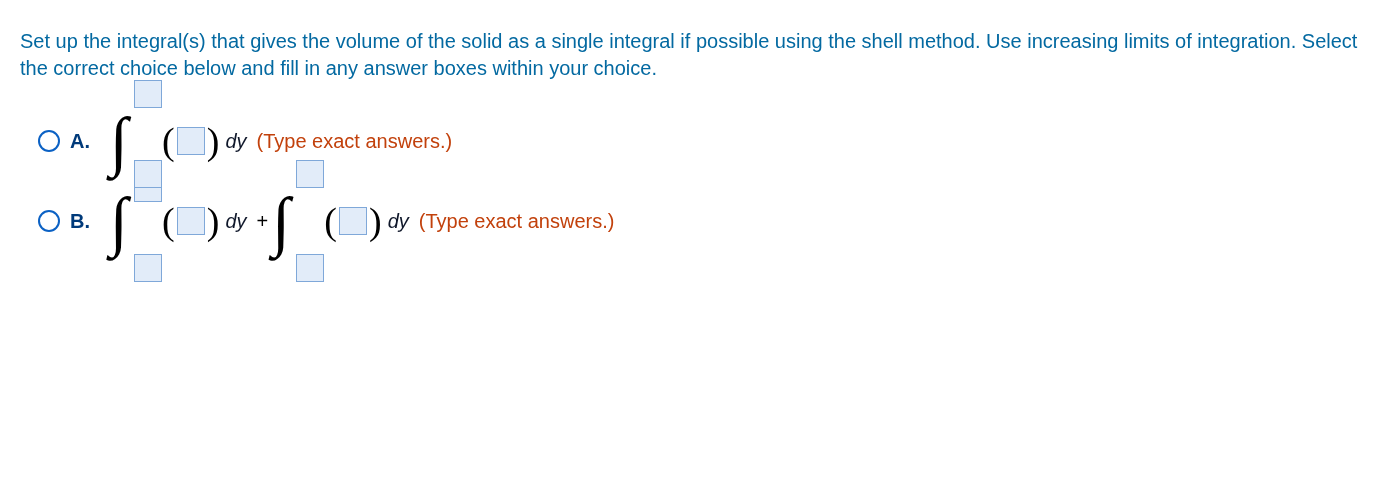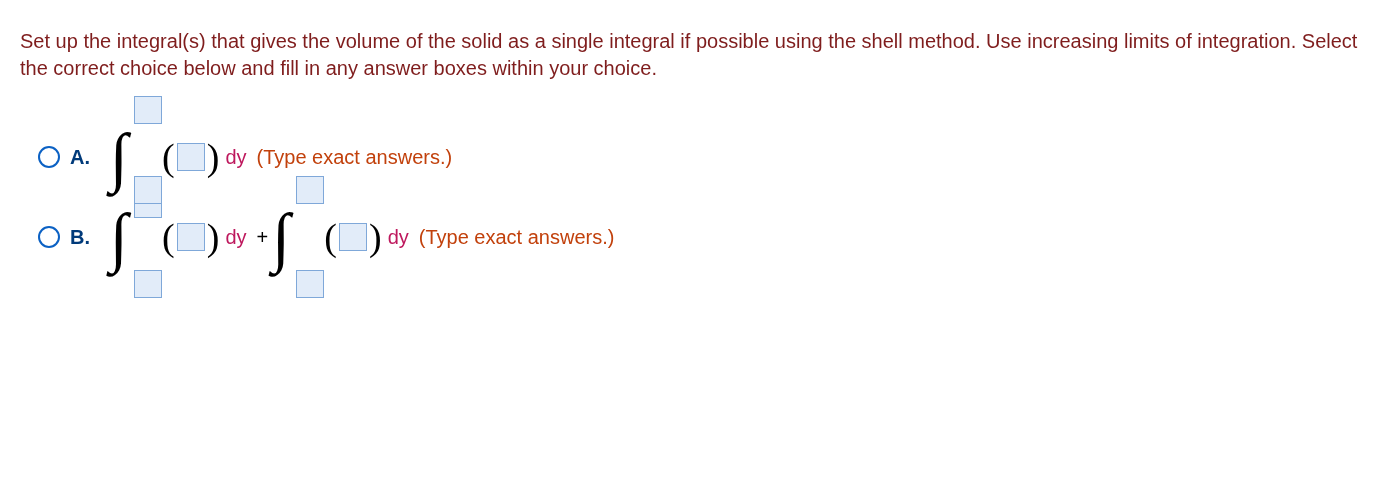--- a/index.html
+++ b/index.html
@@ -10,22 +10,22 @@
     body {
       font-family: Arial, Helvetica, sans-serif;
       font-size: 20px;
       color: #000;
       background: #fff;
       padding: 28px 20px;
       width: 1384px;
     }
     .question-text {
       line-height: 1.35;
-      margin-bottom: 52px;
-      color: #7f1d1d;
+      margin-bottom: 36px;
+      color: #0369a1;
     }
     .choices {
       padding-left: 18px;
     }
     .choice {
       display: flex;
       align-items: center;
       margin-bottom: 34px;
     }
     .radio {
@@ -91,21 +91,22 @@
       height: 28px;
       border: 1px solid #7fa8d9;
       background: #e2ecf9;
       display: inline-block;
       margin: 0 2px;
     }
     .dy {
       margin-left: 6px;
       margin-right: 6px;
       font-size: 20px;
-      color: #be185d;
+      color: #0f172a;
+      font-style: italic;
     }
     .plus {
       margin: 0 4px;
       font-size: 20px;
       color: #000;
     }
     .hint-text {
       color: #c2410c;
       font-size: 20px;
       margin-left: 4px;

